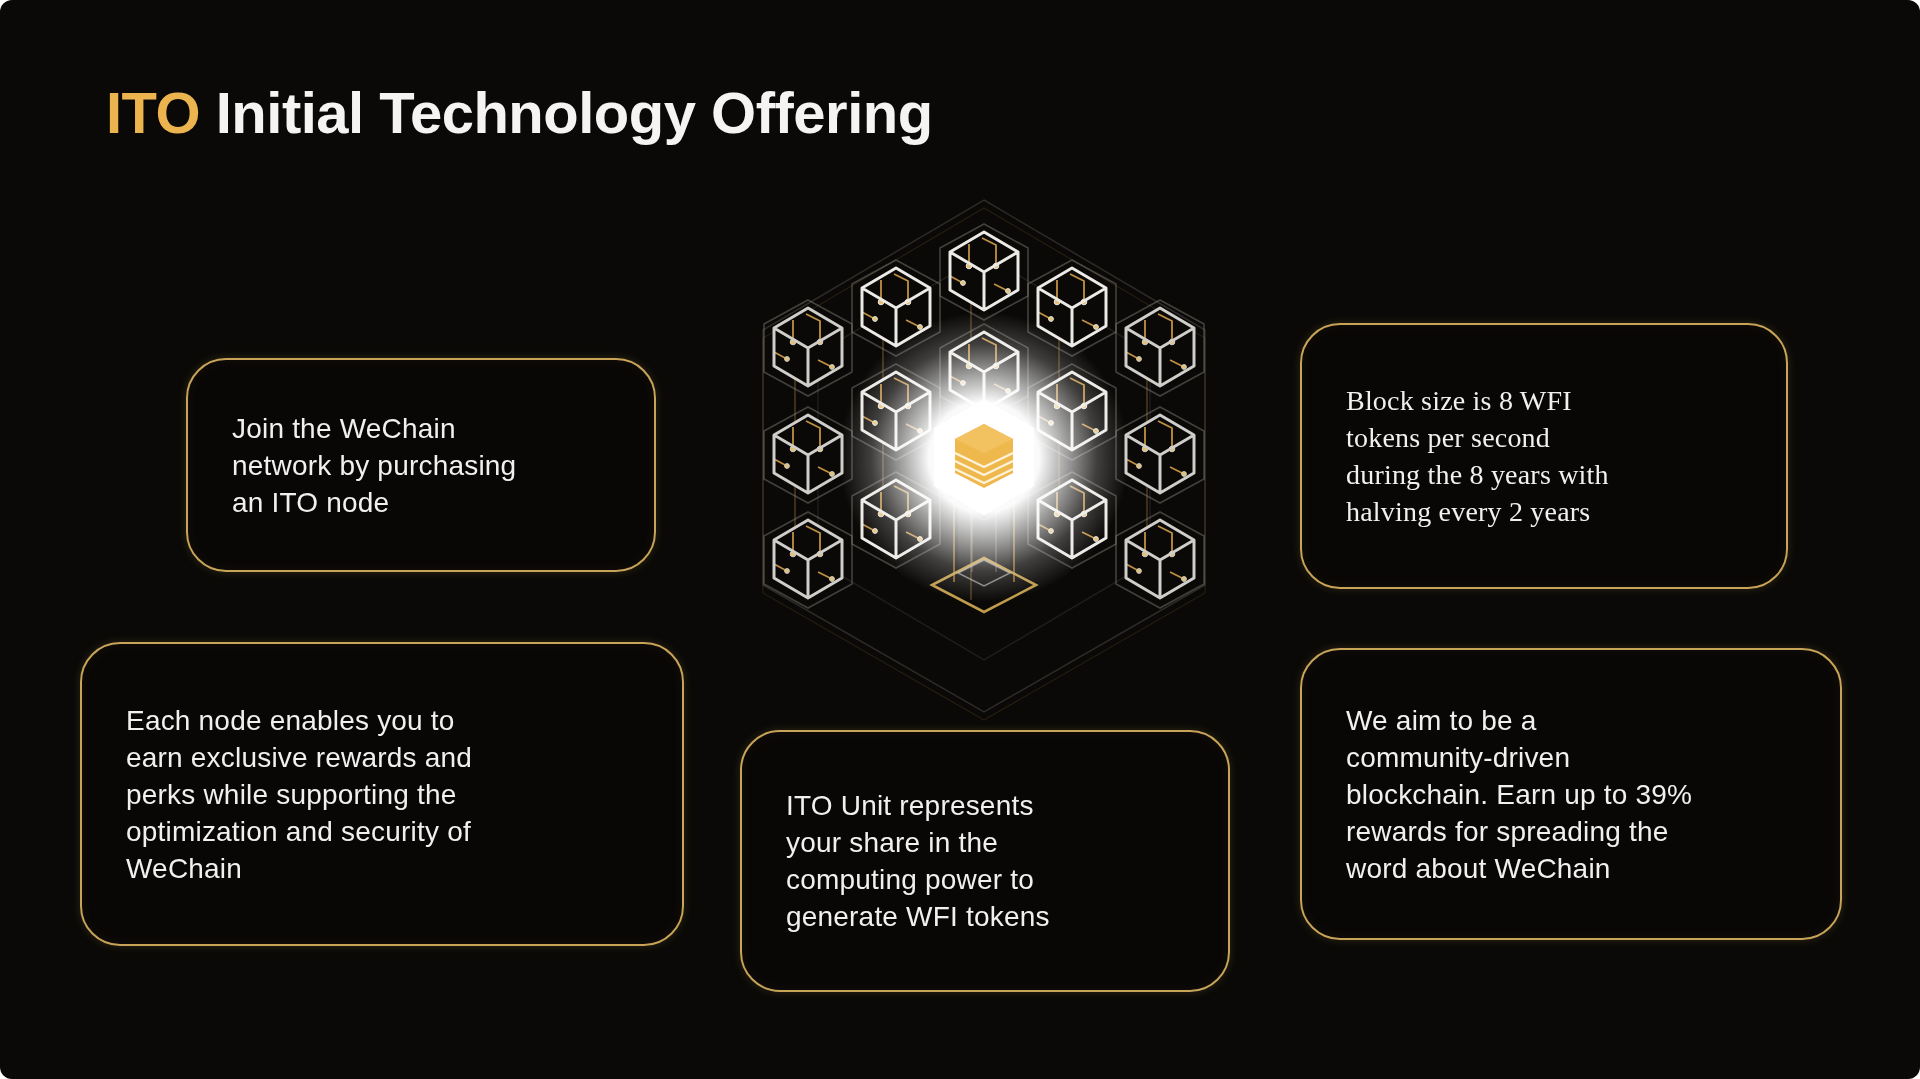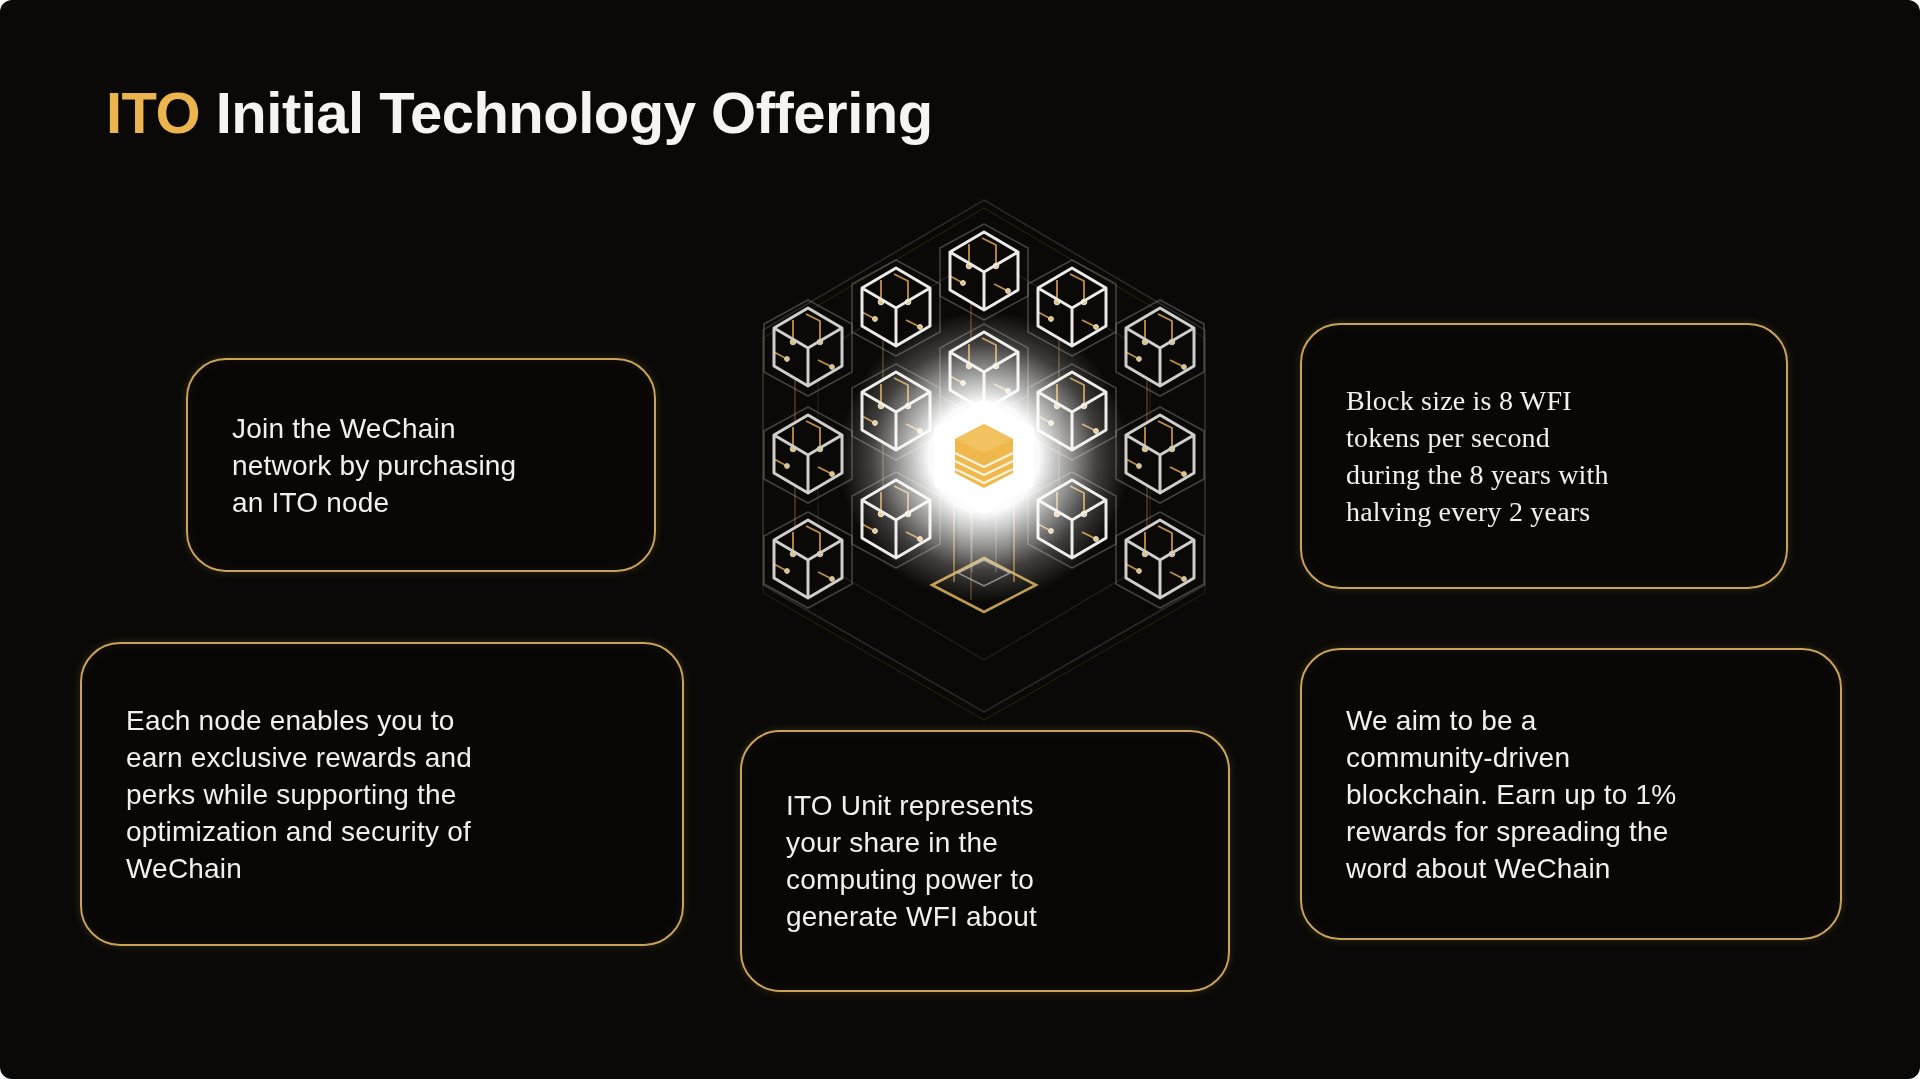--- a/index.html
+++ b/index.html
@@ -170,24 +170,24 @@
       <div class="card-text">Each node enables you to
 earn exclusive rewards and
 perks while supporting the
 optimization and security of
 WeChain</div>
     </div>
     <div class="info-card card-unit">
       <div class="card-text">ITO Unit represents
 your share in the
 computing power to
-generate WFI about</div>
+generate WFI tokens</div>
     </div>
     <div class="info-card card-community">
       <div class="card-text">We aim to be a
 community-driven
-blockchain. Earn up to 1%
+blockchain. Earn up to 39%
 rewards for spreading the
 word about WeChain</div>
     </div>
 
   </div>
 </div>
 
 </body></html>

